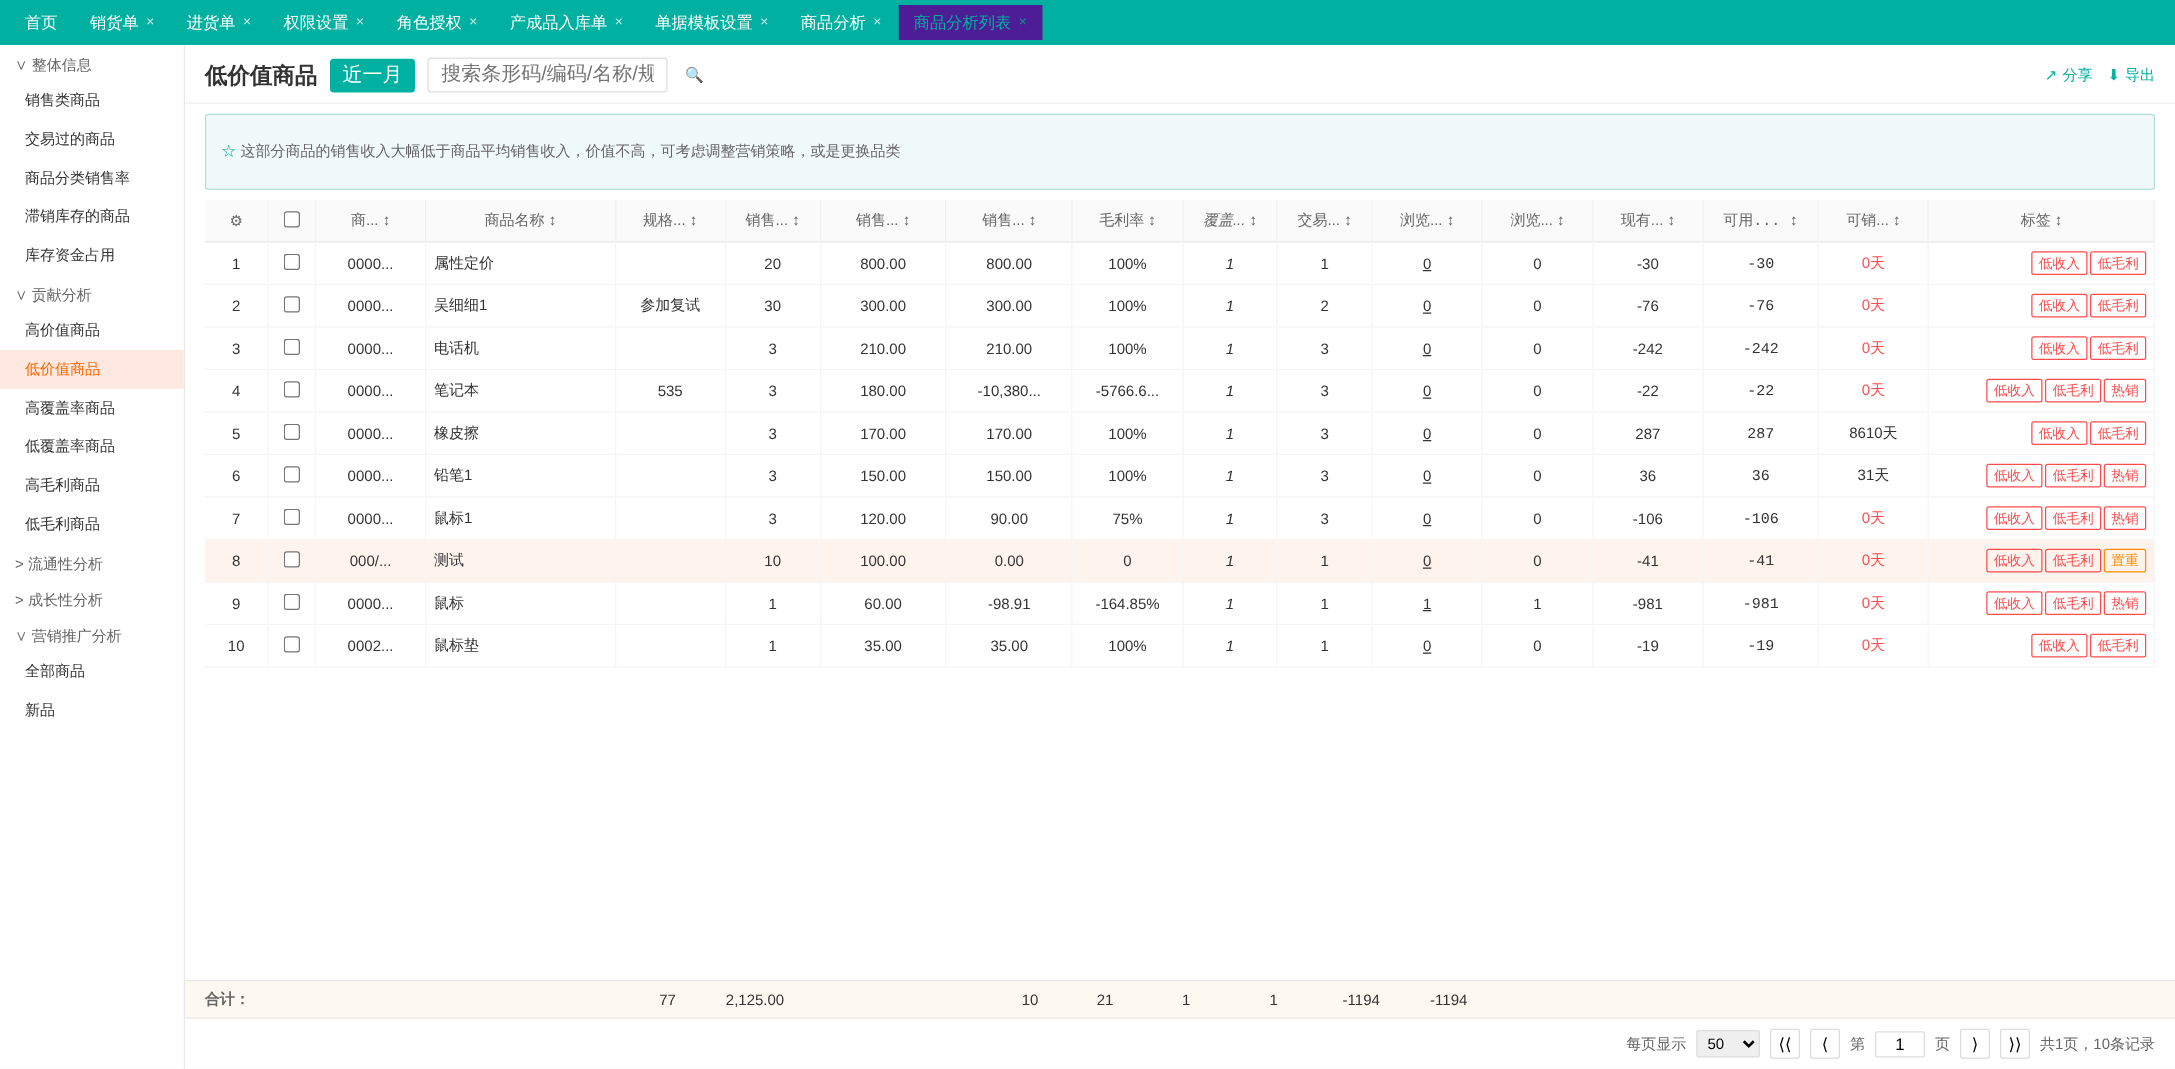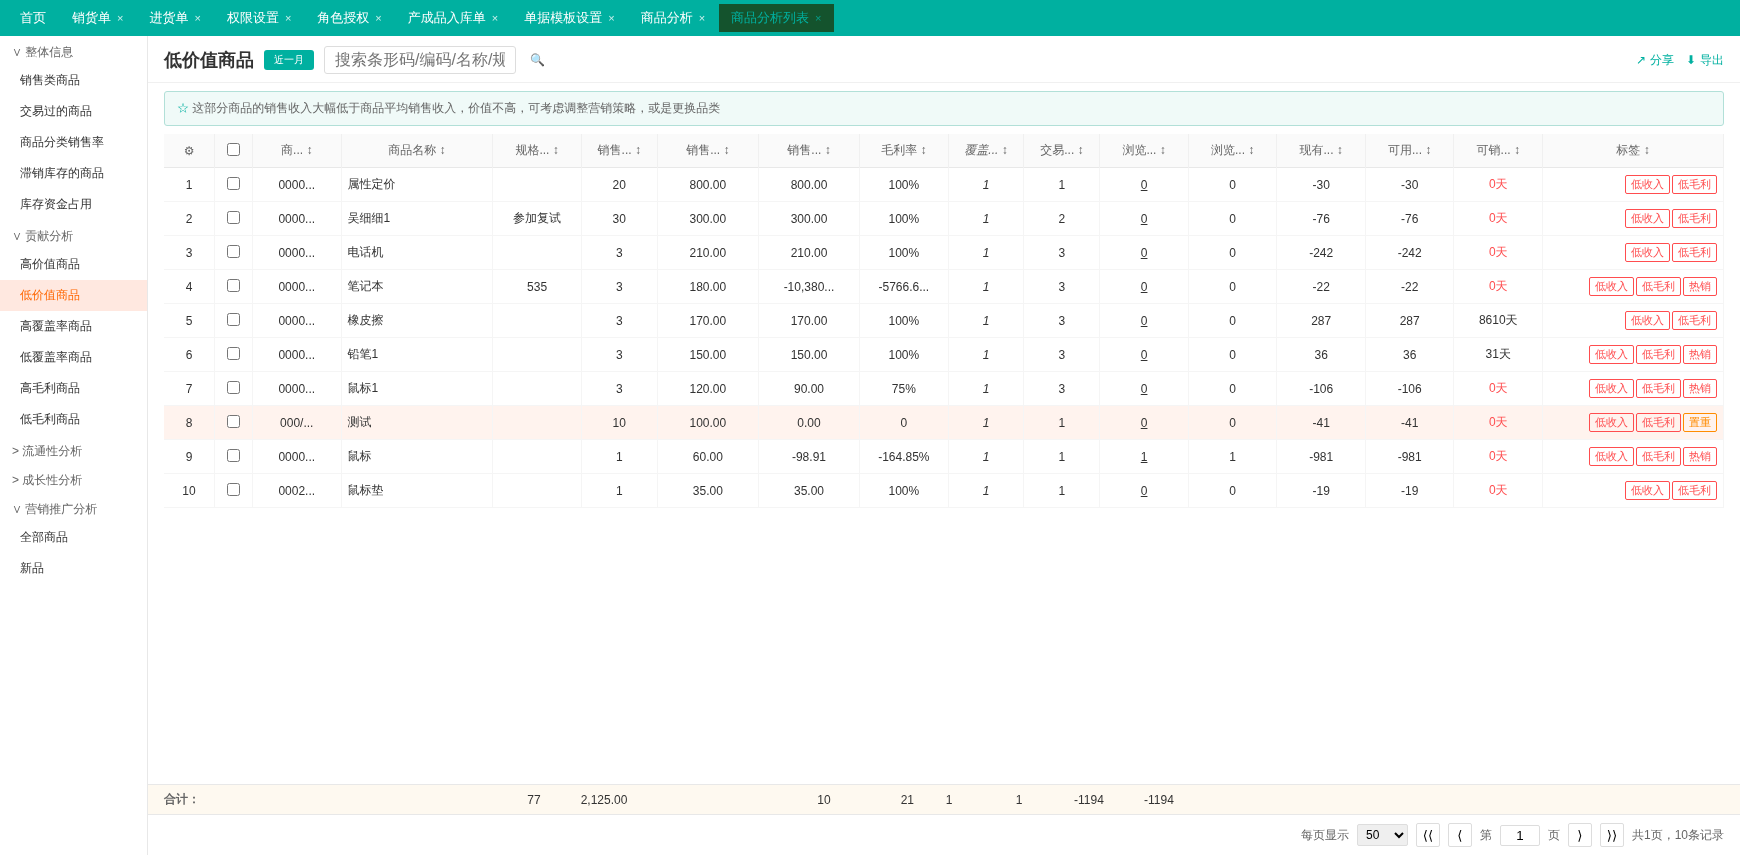--- a/index.html
+++ b/index.html
@@ -17,21 +17,21 @@
     .top-nav .nav-item {
       color: #fff;
       padding: 0 12px;
       height: 28px;
       display: flex;
       align-items: center;
       cursor: pointer;
       font-size: 13px;
       white-space: nowrap;
     }
-    .top-nav .nav-item.active { background: #14532d; color: #00b0a0; }
+    .top-nav .nav-item.active { background: #4c1d95; color: #00b0a0; }
     .top-nav .nav-item .close-btn { margin-left: 6px; font-size: 11px; opacity: 0.8; }
 
     
     .main-layout {
       display: flex;
       height: calc(100vh - 36px);
     }
 
     
     .sidebar {
@@ -80,21 +80,21 @@
       font-weight: bold;
       color: #333;
     }
     .time-filter-btn {
       background: #00b0a0;
       color: #fff;
       border: none;
       border-radius: 3px;
       padding: 3px 10px;
       cursor: pointer;
-      font-size: 10px;
+      font-size: 16px;
     }
     .search-box {
       border: 1px solid #ddd;
       border-radius: 3px;
       padding: 4px 10px;
       width: 192px;
       font-size: 16px;
       color: #6d28d9;
     }
     .search-icon { color: #00b0a0; margin-left: 4px; cursor: pointer; }
@@ -112,21 +112,21 @@
       gap: 4px;
       border: none;
       background: none;
     }
 
     
     .info-banner {
       background: #f0faf8;
       border: 1px solid #b2e0d8;
       margin: 8px 16px;
-      padding: 8px 12px;
+      padding: 21px 12px;
       border-radius: 3px;
       color: #666;
       font-size: 12px;
     }
     .info-banner::before { content: '☆ '; color: #00b0a0; }
 
     
     .table-wrapper {
       flex: 1;
       overflow: auto;
@@ -238,21 +238,21 @@
     .col-spec { width: 70px; }
     .col-sale-qty { width: 60px; }
     .col-sale-amt { width: 80px; }
     .col-sale-val { width: 80px; }
     .col-margin { width: 70px; }
     .col-cover { width: 60px; font-style: italic; }
     .col-trade { width: 60px; }
     .col-browse1 { width: 70px; }
     .col-browse2 { width: 70px; }
     .col-curr { width: 70px; }
-    .col-avail { width: 70px; }
+    .col-avail { width: 70px; font-family: Liberation Mono, monospace; }
     .col-sellable { width: 70px; }
     .col-tag { width: 140px; }
   </style>
 </head>
 <body>
 
 <div class="top-nav">
   <div class="nav-item">
     <span>首页</span>
   </div>
@@ -569,21 +569,21 @@
       <span class="label">合计：</span>
       <div style="display:flex; flex:1; gap:0;">
         <div style="width:70px;text-align:center"></div>
         <div style="width:120px;text-align:center"></div>
         <div style="width:70px;text-align:center"></div>
         <div style="width:60px;text-align:center">77</div>
         <div style="width:80px;text-align:center">2,125.00</div>
         <div style="width:80px;text-align:center"></div>
         <div style="width:70px;text-align:center"></div>
         <div style="width:60px;text-align:center">10</div>
-        <div style="width:60px;text-align:right">21</div>
+        <div style="width:60px;text-align:center">21</div>
         <div style="width:70px;text-align:center">1</div>
         <div style="width:70px;text-align:center">1</div>
         <div style="width:70px;text-align:center">-1194</div>
         <div style="width:70px;text-align:center">-1194</div>
       </div>
     </div>
 
     <div class="pagination-bar">
       <span>每页显示</span>
       <select class="page-size-select">

